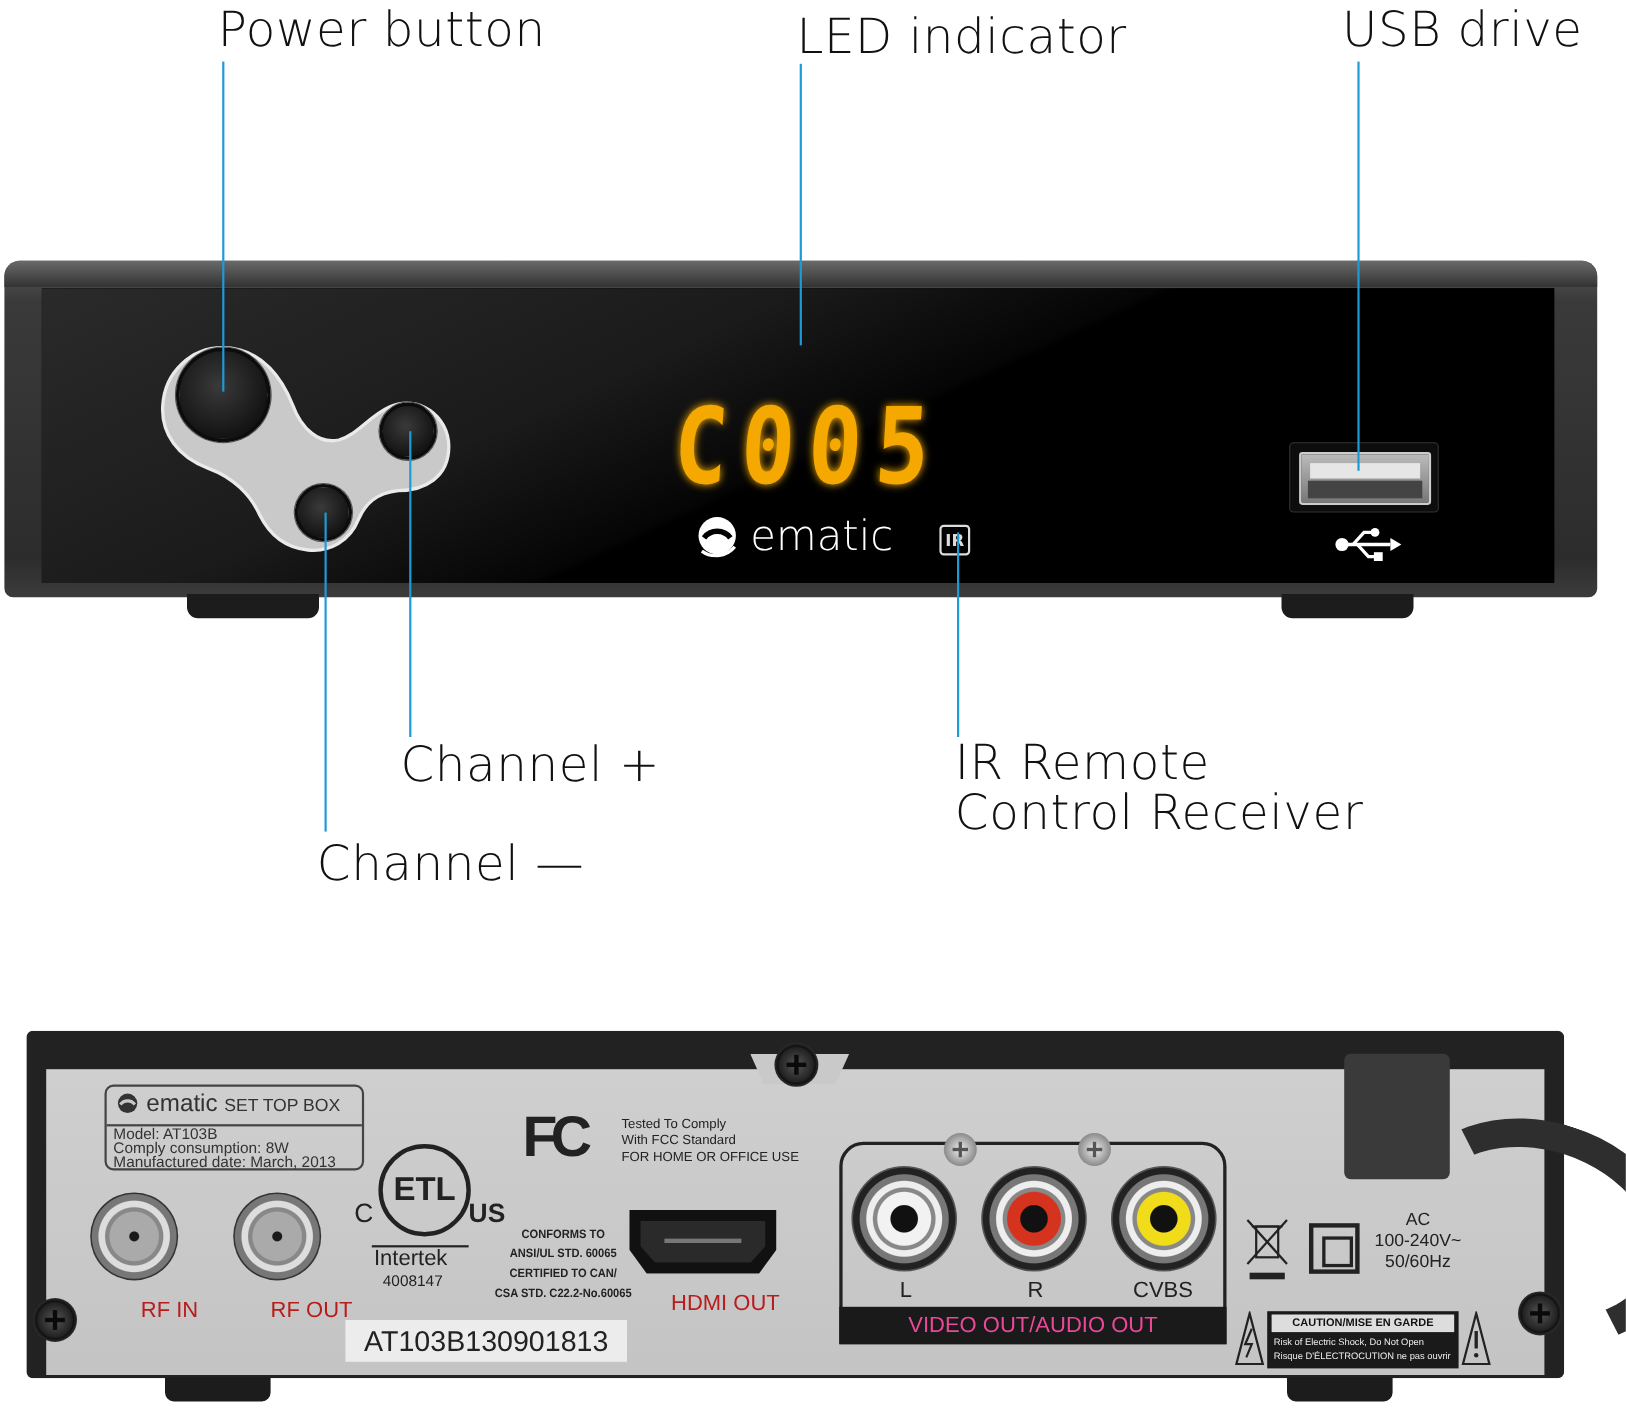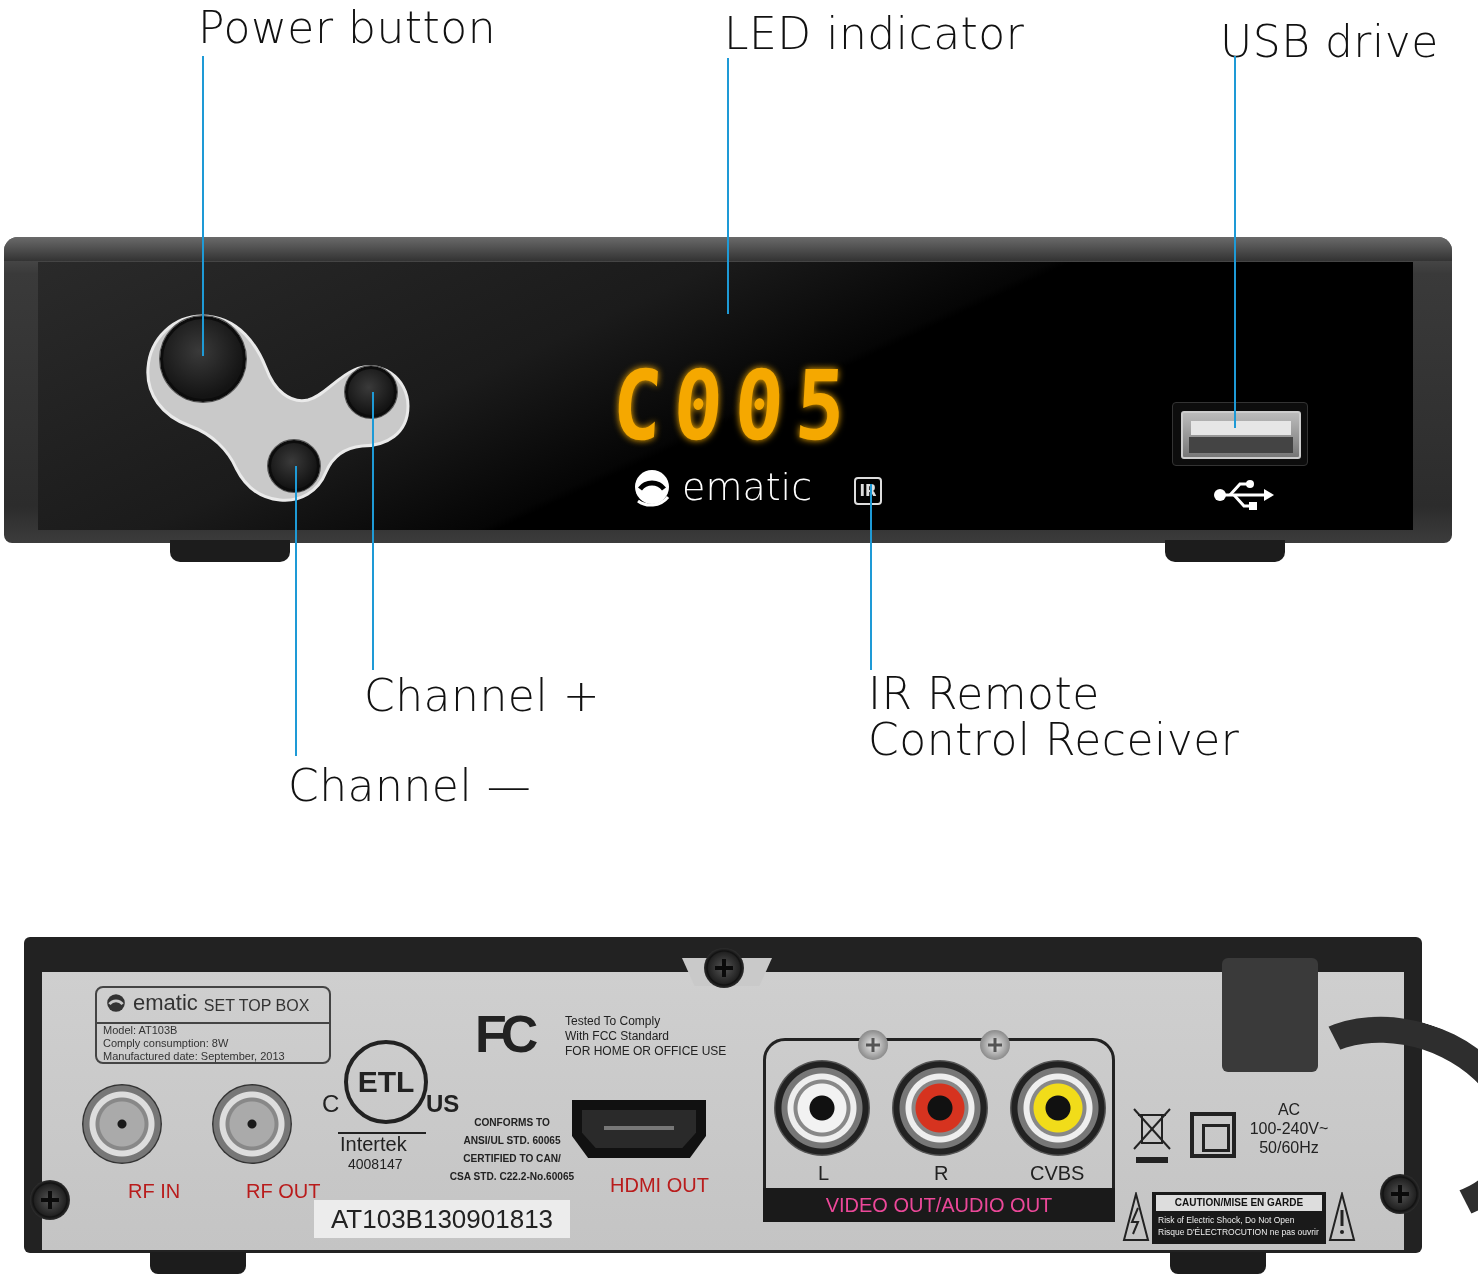--- a/index.html
+++ b/index.html
@@ -37,21 +37,21 @@
   .screw { position: absolute; width: 40px; height: 40px; border-radius: 50%; background: radial-gradient(circle, #555 0%, #222 55%, #111 60%, #3a3a3a 75%, #1a1a1a 100%); }
   .screw::before, .screw::after { content: ""; position: absolute; left: 50%; top: 50%; width: 18px; height: 4px; background: #0a0a0a; transform: translate(-50%,-50%); }
   .screw::after { transform: translate(-50%,-50%) rotate(90deg); }
   .screw.small { width: 30px; height: 30px; background: radial-gradient(circle, #eee 0%, #999 60%, #666 100%); }
   .screw.small::before, .screw.small::after { width: 14px; height: 3px; background: #555; }
 
   .spec-label { position: absolute; left: 95px; top: 986px; width: 236px; height: 78px; border: 2px solid #444; border-radius: 8px; font-family: "Liberation Sans", sans-serif; color: #333; }
   .spec-top { position: absolute; left: 8px; top: 2px; display: flex; align-items: center; gap: 6px; font-size: 22px; }
   .spec-top .sub { font-size: 16px; margin-top: 6px; }
   .spec-line { position: absolute; left: 0; top: 34px; width: 100%; border-top: 2px solid #444; }
-  .spec-info { position: absolute; left: 6px; top: 36px; font-size: 11px; line-height: 13px; }
+  .spec-info { position: absolute; left: 6px; top: 36px; font-size: 14px; line-height: 13px; }
 
   .fcoax { position: absolute; width: 80px; height: 80px; border-radius: 50%; background: radial-gradient(circle, #1a1a1a 0 4px, #aaa 5px 22px, #888 23px 26px, #ddd 27px 32px, #777 33px 38px, #333 39px); }
   .port-label { position: absolute; font-family: "Liberation Sans", sans-serif; font-size: 20px; color: #b91c1c; white-space: nowrap; margin-left: 20px; }
 
   .etl { position: absolute; left: 322px; top: 1040px; width: 145px; height: 140px; font-family: "Liberation Sans", sans-serif; color: #222; }
   .etl-circle { position: absolute; left: 22px; top: 0; width: 84px; height: 84px; border: 4px solid #222; border-radius: 50%; text-align: center; font-size: 30px; font-weight: bold; line-height: 76px; }
   .etl-c { position: absolute; left: 0; top: 50px; font-size: 24px; }
   .etl-us { position: absolute; left: 104px; top: 50px; font-size: 24px; font-weight: bold; }
   .etl-bar { position: absolute; left: 16px; top: 92px; width: 88px; border-top: 2px solid #222; }
   .etl-intertek { position: absolute; left: 18px; top: 93px; font-size: 20px; }
@@ -86,21 +86,21 @@
 
   .power-plug { position: absolute; left: 1222px; top: 958px; width: 96px; height: 114px; background: #3a3a3a; border-radius: 6px; }
   .cable { position: absolute; left: 1270px; top: 1020px; width: 260px; height: 200px; border: 26px solid #2e2e2e; border-radius: 50%; border-left-color: transparent; border-bottom-color: transparent; transform: rotate(18deg); }
   .back-foot { position: absolute; width: 96px; height: 22px; background: #1c1c1c; border-radius: 0 0 8px 8px; }
 </style>
 </head>
 <body>
 
 <div class="label" style="left:198px;top:6px;">Power button</div>
 <div class="label" style="left:724px;top:12px;">LED indicator</div>
-<div class="label" style="left:1220px;top:20px;">USB drive</div>
+<div class="label" style="left:1220px;top:6px;">USB drive</div>
 
 <div class="front-body"></div>
 <div class="front-top"></div>
 <div class="foot" style="left:170px;top:540px;"></div>
 <div class="foot" style="left:1165px;top:540px;"></div>
 
 <div class="front-panel">
   <div class="gloss"></div>
 </div>
 
@@ -167,21 +167,21 @@
       <circle cx="20" cy="20" r="16" fill="#333"></circle>
       <path d="M8,22 C14,14 26,14 32,22" stroke="#c8c8c8" stroke-width="5" fill="none"></path>
     </svg>
     <span>ematic</span>
     <span class="sub">SET TOP BOX</span>
   </div>
   <div class="spec-line"></div>
   <div class="spec-info">
     <div>Model: AT103B</div>
     <div>Comply consumption: 8W</div>
-    <div>Manufactured date: September, 2013</div>
+    <div>Manufactured date: March, 2013</div>
   </div>
 </div>
 
 <div class="fcoax" style="left:82px;top:1084px;"></div>
 <div class="port-label" style="left:108px;top:1180px;">RF IN</div>
 <div class="fcoax" style="left:212px;top:1084px;"></div>
 <div class="port-label" style="left:226px;top:1180px;">RF OUT</div>
 
 <div class="etl">
   <div class="etl-circle">ETL</div>

